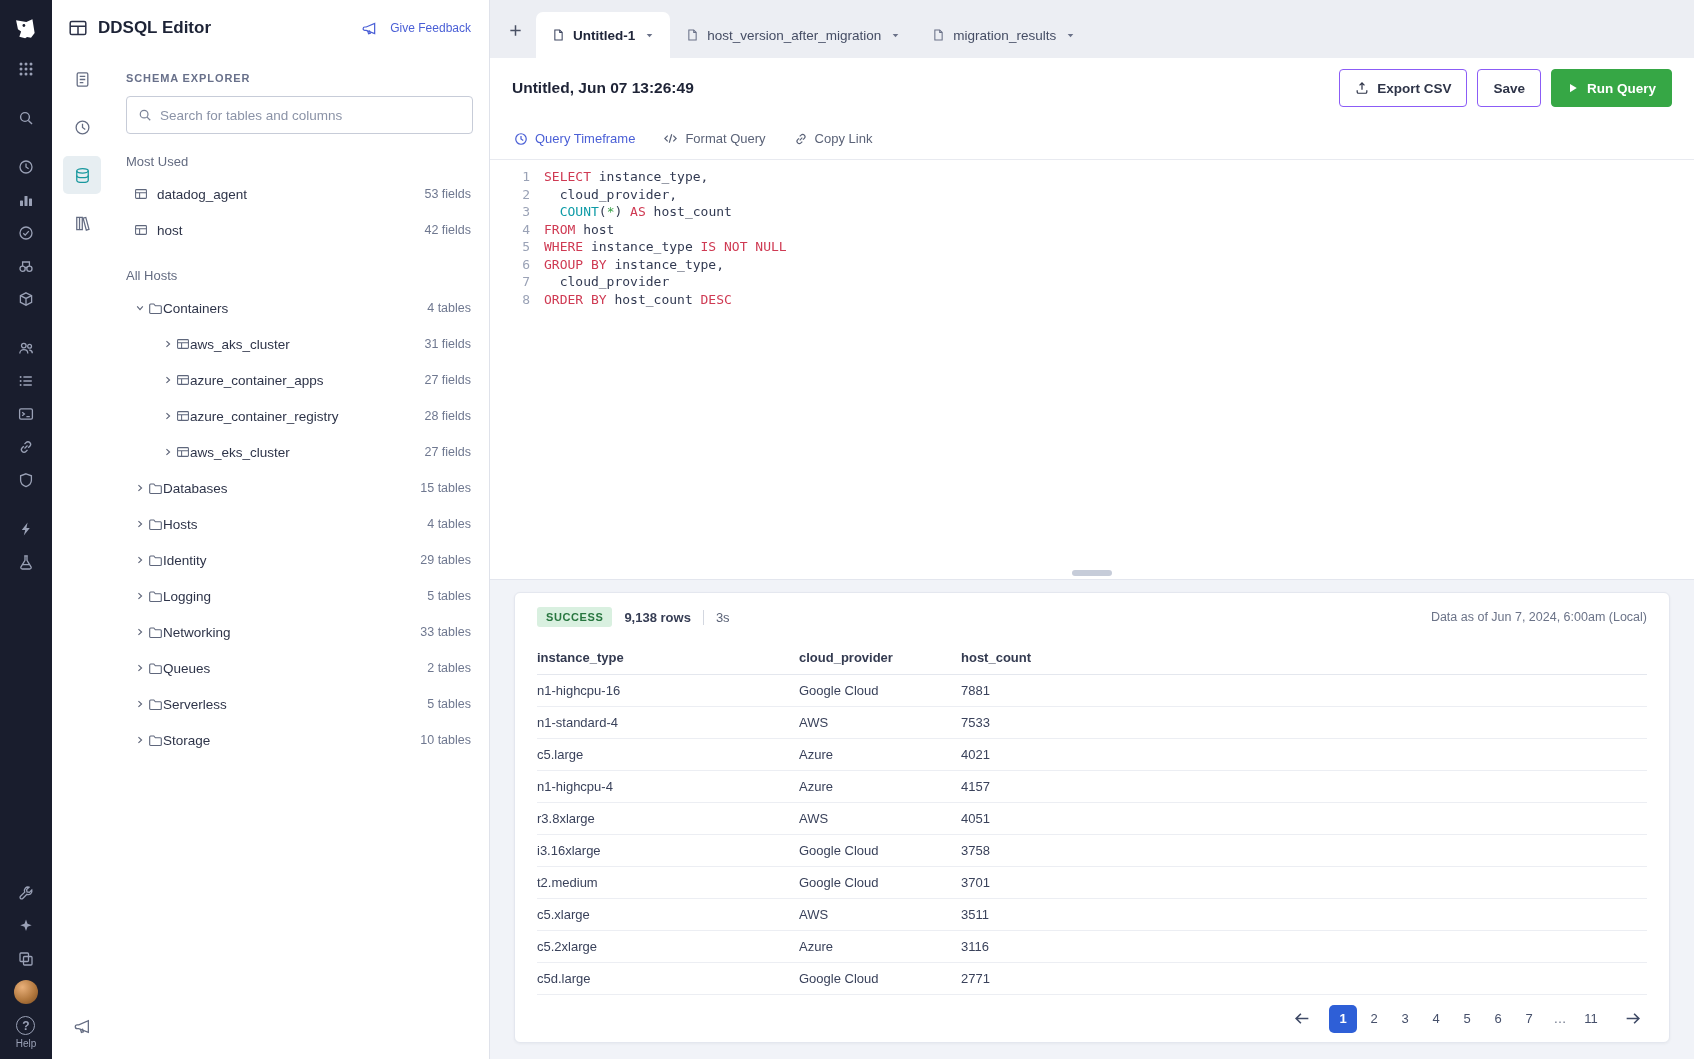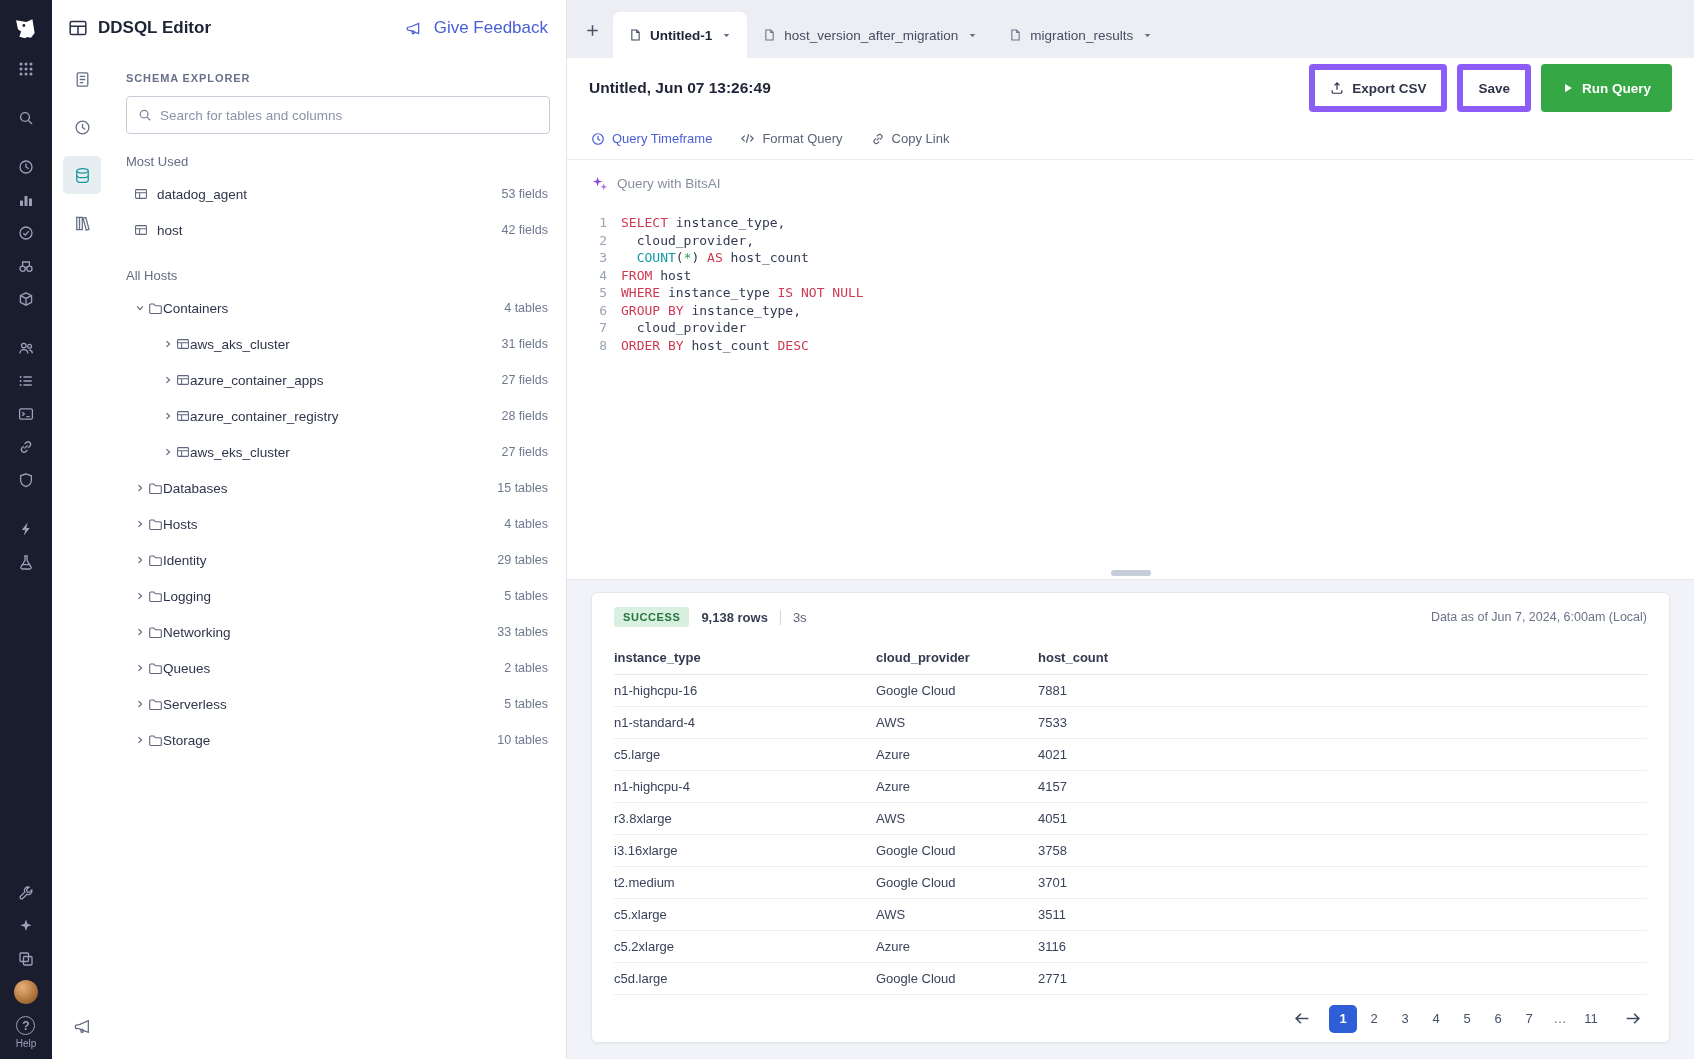--- a/index.html
+++ b/index.html
@@ -10,24 +10,24 @@
   .rail{width:52px;flex:none;background:#191d2d;display:flex;flex-direction:column;align-items:center;padding:8px 0 10px;color:#9aa1b6}
   .rail-btn{width:36px;height:33px;display:flex;align-items:center;justify-content:center;cursor:pointer;color:#9aa1b6}
   .rail-btn.logo{height:42px;margin-bottom:2px}
   .rail-btn.gap{margin-top:16px}
   .rail-spacer{flex:1}
   .avatar{width:24px;height:24px;border-radius:50%;background:radial-gradient(circle at 35% 30%,#e9b07a 0%,#b3793f 55%,#7c4c20 100%)}
   .rail-help{display:flex;flex-direction:column;align-items:center;margin-top:8px;cursor:pointer}
   .help-circle{width:19px;height:19px;border-radius:50%;border:1.4px solid #9aa1b6;color:#9aa1b6;font-size:12px;font-weight:700;display:flex;align-items:center;justify-content:center}
   .help-label{font-size:10px;color:#9aa1b6;margin-top:3px}
   
-  .sidebar{width:515px;flex:none;background:#fff;border-right:1px solid #dfe2ea;display:flex;flex-direction:column}
+  .sidebar{width:438px;flex:none;background:#fff;border-right:1px solid #dfe2ea;display:flex;flex-direction:column}
   .sidebar-header{height:56px;flex:none;display:flex;align-items:center;padding:0 18px 0 16px;gap:10px}
   .sb-title{font-size:17px;font-weight:700;color:#1d2336}
-  .feedback{margin-left:auto;display:flex;align-items:center;gap:13px;color:#4a5fd6;font-size:17px;cursor:pointer}
+  .feedback{margin-left:auto;display:flex;align-items:center;gap:13px;color:#4a5fd6;font-size:12px;cursor:pointer}
   .sidebar-body{flex:1;display:flex;min-height:0}
   .mini-nav{width:60px;flex:none;display:flex;flex-direction:column;align-items:center;padding:4px 0 14px;gap:10px}
   .mini-btn{width:38px;height:38px;border-radius:5px;display:flex;align-items:center;justify-content:center;color:#646c82;cursor:pointer}
   .mini-btn.active{background:#e7eef2;color:#18989e}
   .mini-spacer{flex:1}
   .schema{flex:1;min-width:0;padding:12px 16px 0 8px;display:flex;flex-direction:column;overflow:hidden}
   .schema-title{font-size:11px;font-weight:700;letter-spacing:.9px;color:#68708a;margin:4px 0 12px 6px}
   .searchbox{height:38px;flex:none;border:1px solid #c7ccd8;border-radius:4px;display:flex;align-items:center;padding:0 11px;gap:8px;color:#7b8398;margin-left:6px;background:#fff}
   .searchbox input{border:0;outline:0;flex:1;font-size:13.5px;font-family:inherit;color:#2c3247;background:transparent}
   .searchbox input::placeholder{color:#8b93a7}
@@ -47,21 +47,21 @@
   .tabs{display:flex;align-items:flex-end;height:46px}
   .tab{height:46px;display:flex;align-items:center;gap:8px;padding:0 16px;font-size:13.5px;color:#454d64;cursor:pointer;border-radius:7px 7px 0 0;position:relative}
   .tab.active{background:#fff;color:#20263a;font-weight:700}
   .tab-caret{color:#6a7188;margin-left:2px;display:flex}
   .tab-doc{display:flex;color:#6a7188}
   .tab.active .tab-doc{color:#3e4660}
   
   .edheader{height:60px;flex:none;display:flex;align-items:center;padding:0 22px;gap:16px}
   .edtitle{font-size:15.5px;font-weight:700;color:#1e2336}
   .edactions{margin-left:auto;display:flex;gap:10px}
-  .btn{height:48px;display:flex;align-items:center;gap:8px;padding:4px 15px;border:6px solid #8b5cf6;border-radius:4px;background:#fff;font-size:13.5px;font-weight:600;color:#2e3448;font-family:inherit;cursor:pointer}
+  .btn{height:38px;display:flex;align-items:center;gap:8px;padding:4px 15px;border:1px solid #8b5cf6;border-radius:4px;background:#fff;font-size:13.5px;font-weight:600;color:#2e3448;font-family:inherit;cursor:pointer}
   .btn.run{background:#36a745;border-color:#36a745;color:#fff}
   
   .edtoolbar{height:42px;flex:none;display:flex;align-items:center;gap:28px;padding:0 24px;border-bottom:1px solid #e8eaf0}
   .tool{display:flex;align-items:center;gap:7px;font-size:13px;color:#5b6378;cursor:pointer}
   .tool.blue{color:#4a5fd6}
   
   .bitsai{height:46px;flex:none;display:flex;align-items:center;gap:9px;padding:0 24px;color:#878ea1;font-size:13.5px;cursor:pointer}
   
   .code{flex:1;min-height:0;display:flex;padding-top:8px;font-family:"DejaVu Sans Mono","Liberation Mono",monospace;font-size:13px;line-height:17.5px;cursor:text}
   .gutter{width:40px;flex:none;text-align:right;color:#9aa2b6}
@@ -607,29 +607,20 @@
         <svg width="14" height="14" viewBox="0 0 16 16" fill="none" stroke="currentColor" stroke-width="1.3">
             <path d="M6.5 9.5l3-3"></path>
             <path d="M5.8 7.2L4.2 8.8a2.6 2.6 0 103.7 3.7l1.6-1.6"></path>
             <path d="M10.2 8.8l1.6-1.6a2.6 2.6 0 10-3.7-3.7L6.5 5.1"></path>
           </svg>
       </span>
       <span>Copy Link</span>
     </span>
   </div>
 
-  <div class="bitsai">
-    <span>
-      <svg width="17" height="17" viewBox="0 0 18 18">
-          <path fill="#8a4fd8" d="M7 2l1.3 3.7L12 7 8.3 8.3 7 12 5.7 8.3 2 7l3.7-1.3z"></path>
-          <path fill="#b06ae8" d="M13.5 9l.9 2.6 2.6.9-2.6.9-.9 2.6-.9-2.6-2.6-.9 2.6-.9z"></path>
-        </svg>
-    </span>
-    <span>Query with BitsAI</span>
-  </div>
 
   <div class="code">
     <div class="gutter">
         <div class="ln">1</div>
         <div class="ln">2</div>
         <div class="ln">3</div>
         <div class="ln">4</div>
         <div class="ln">5</div>
         <div class="ln">6</div>
         <div class="ln">7</div>

